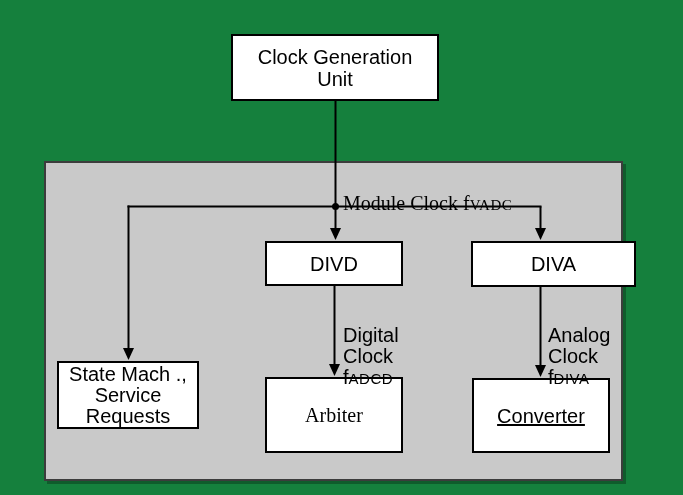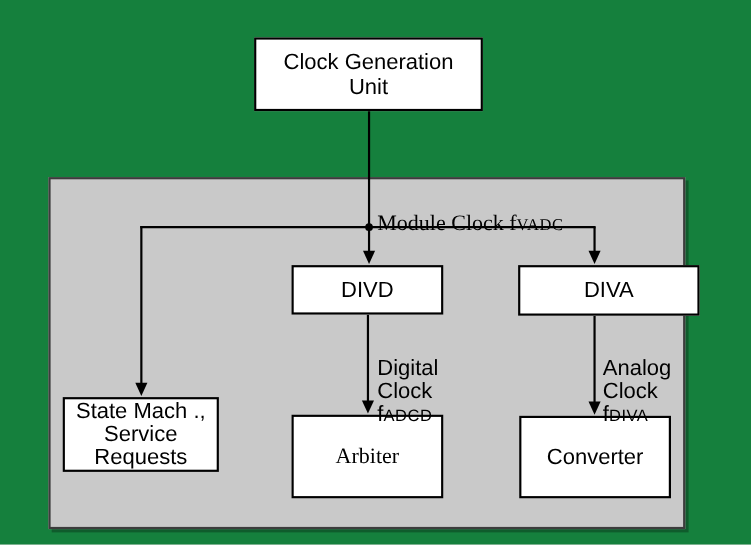--- a/index.html
+++ b/index.html
@@ -44,21 +44,21 @@
     font-size: 20px;
     line-height: 22px;
     z-index: 3;
     white-space: pre-line;
   }
   .node-clockgen  { left: 231px; top: 34px;  width: 208px; height: 67px; }
   .node-divd      { left: 265px; top: 241px; width: 138px; height: 45px; }
   .node-diva      { left: 471px; top: 241px; width: 165px; height: 46px; }
   .node-state     { left: 57px;  top: 361px; width: 142px; height: 68px; line-height: 21px; }
   .node-arbiter   { left: 265px; top: 377px; width: 138px; height: 76px; font-family: Liberation Serif, serif; }
-  .node-converter { left: 472px; top: 378px; width: 138px; height: 75px; }
+  .node-converter { left: 472px; top: 378px; width: 138px; height: 75px; text-decoration: underline; }
   .lbl {
     position: absolute;
     z-index: 4;
     font-size: 20px;
     line-height: 21px;
     white-space: pre-line;
   }
   .lbl-kernel { left: 58px; top: 172px; line-height: 23px; }
   .lbl-module { left: 343px; top: 169px; line-height: 23px; font-family: Liberation Serif, serif; }
   .lbl-digital { left: 343px; top: 304px; }

